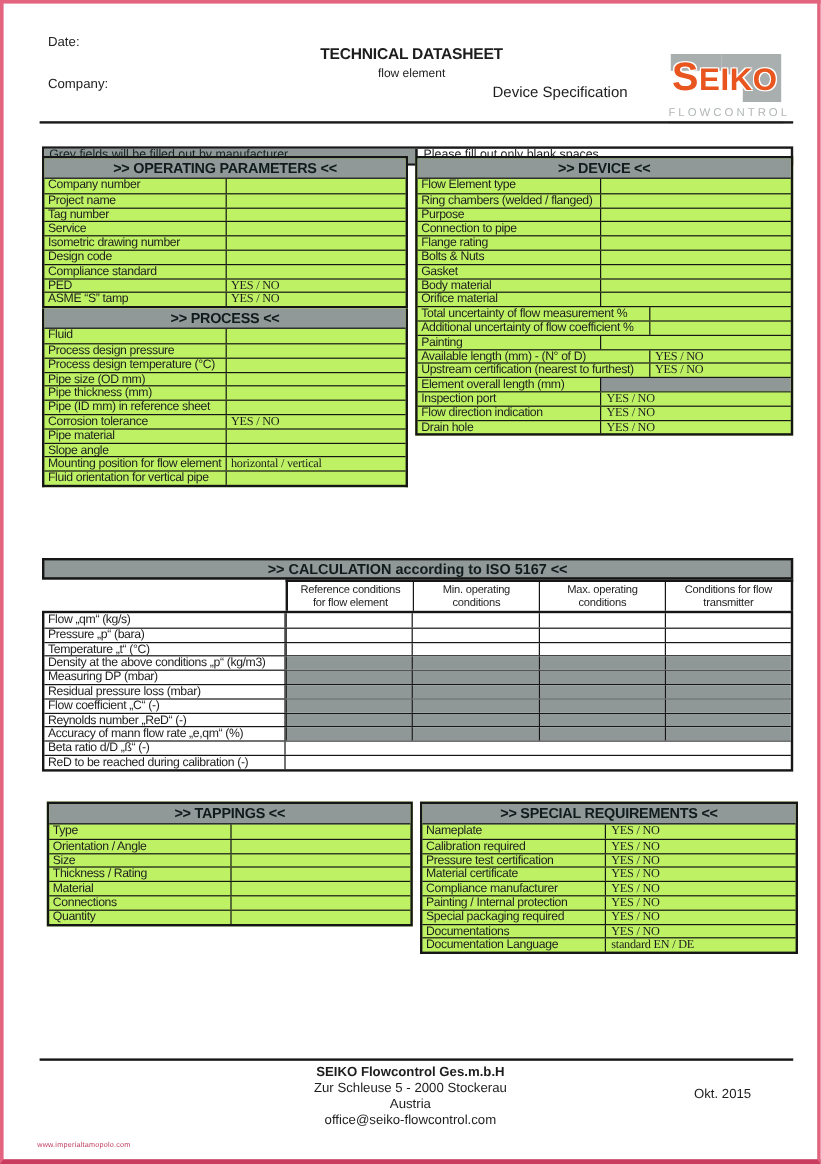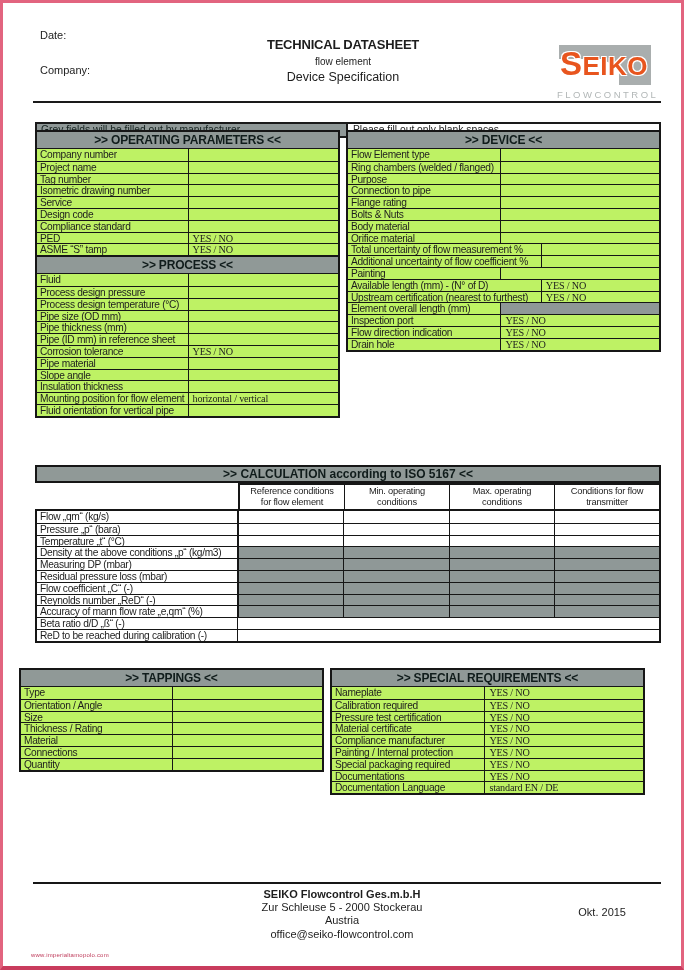--- a/index.html
+++ b/index.html
@@ -10,21 +10,21 @@
     border:3px solid #e2647f; border-bottom:4px solid #c93c5d;
     overflow:hidden; color:#1d1d1d;
   }
   
   .hdr-label { position:absolute; left:37px; font-size:11px; color:#222; }
   .date-label { top:26px; }
   .company-label { top:61px; }
   .title-block { position:absolute; left:160px; width:360px; top:34px; text-align:center; }
   .title-1 { font-size:13px; font-weight:bold; letter-spacing:-0.2px; }
   .title-2 { font-size:10px; margin-top:4px; }
-  .title-3 { font-size:12.5px; margin-top:3px; }
+  .title-3 { font-size:12.5px; margin-top:3px;text-align:right; }
   
   .logo { position:absolute; right:28px; top:40px; width:96px; height:60px; }
   .logo svg { position:absolute; left:0; top:0; }
   .logo-word {
     position:absolute; left:3px; top:2px; font-weight:bold; font-size:26px;
     color:#e8551e; letter-spacing:0.5px;
     text-shadow:-1px -1px 0 #fff, 1px -1px 0 #fff, -1px 1px 0 #fff, 1px 1px 0 #fff;
   }
   .logo-word .big-s { font-size:33px; }
   .logo-sub {
@@ -34,21 +34,21 @@
   }
   .hdr-rule { position:absolute; left:30px; width:628px; top:98px; height:2px; background:#1a1a1a; }
   
   .notice { position:absolute; left:32px; top:107px; width:626px; height:16px;
             border:2px solid #1a1a1a; display:flex; font-size:10.3px; line-height:11.5px;margin-top:12px; }
   .notice-left { width:50%; background:#8f9897; border-right:2px solid #1a1a1a;
                  padding:0 4px; color:#13201e; }
   .notice-right { flex:1; padding:0 5px; }
   
   .cols-top    { position:absolute; left:32px; top:127px; width:626px; display:flex; gap:6px; align-items:flex-start; }
-  .cols-bottom { position:absolute; left:16px; top:665px; width:626px; display:flex; gap:6px; align-items:flex-start; }
+  .cols-bottom { position:absolute; left:36px; top:665px; width:626px; display:flex; gap:6px; align-items:flex-start; }
   .col-l { width:305px; } .col-r { width:315px; }
   .tbl { border:2px solid #161616; background:#bef264; }
   .tbl-h { background:#909997; border-bottom:1.5px solid #161616; text-align:center;
            font-weight:bold; font-size:12px; height:17px; line-height:16px; color:#101c1b; letter-spacing:-0.2px; }
   .r { display:flex; height:11.8px; align-items:stretch; }
   .r + .r { border-top:1px solid #161616; }
   .c-label { width:50%; padding:0 3px; font-size:10.2px; line-height:11.3px;
              letter-spacing:-0.3px; white-space:nowrap; overflow:hidden; }
   .c-val { flex:1; border-left:1.5px solid #161616; padding:0 4px; font-size:10.2px;
            line-height:11.3px; letter-spacing:-0.2px; white-space:nowrap; overflow:hidden;font-family:Liberation Serif, serif; }
@@ -119,25 +119,25 @@
           </div>
           <div class="r">
             <div class="c-label">Project name</div>
             <div class="c-val"></div>
           </div>
           <div class="r">
             <div class="c-label">Tag number</div>
             <div class="c-val"></div>
           </div>
           <div class="r">
+            <div class="c-label">Service</div>
+            <div class="c-val"></div>
+          </div>
+          <div class="r">
             <div class="c-label">Isometric drawing number</div>
-            <div class="c-val"></div>
-          </div>
-          <div class="r">
-            <div class="c-label">Service</div>
             <div class="c-val"></div>
           </div>
           <div class="r">
             <div class="c-label">Design code</div>
             <div class="c-val"></div>
           </div>
           <div class="r">
             <div class="c-label">Compliance standard</div>
             <div class="c-val"></div>
           </div>
@@ -179,24 +179,20 @@
           <div class="r">
             <div class="c-label">Corrosion tolerance</div>
             <div class="c-val">YES / NO</div>
           </div>
           <div class="r">
             <div class="c-label">Pipe material</div>
             <div class="c-val"></div>
           </div>
           <div class="r">
             <div class="c-label">Slope angle</div>
-            <div class="c-val"></div>
-          </div>
-          <div class="r">
-            <div class="c-label">Insulation thickness</div>
             <div class="c-val"></div>
           </div>
           <div class="r">
             <div class="c-label">Mounting position for flow element</div>
             <div class="c-val">horizontal / vertical</div>
           </div>
           <div class="r">
             <div class="c-label">Fluid orientation for vertical pipe</div>
             <div class="c-val"></div>
           </div>
@@ -220,20 +216,24 @@
           <div class="r">
             <div class="c-label">Connection to pipe</div>
             <div class="c-val"></div>
           </div>
           <div class="r">
             <div class="c-label">Flange rating</div>
             <div class="c-val"></div>
           </div>
           <div class="r">
             <div class="c-label">Bolts &amp; Nuts</div>
+            <div class="c-val"></div>
+          </div>
+          <div class="r">
+            <div class="c-label">Gasket</div>
             <div class="c-val"></div>
           </div>
           <div class="r">
             <div class="c-label">Body material</div>
             <div class="c-val"></div>
           </div>
           <div class="r">
             <div class="c-label">Orifice material</div>
             <div class="c-val"></div>
           </div>

